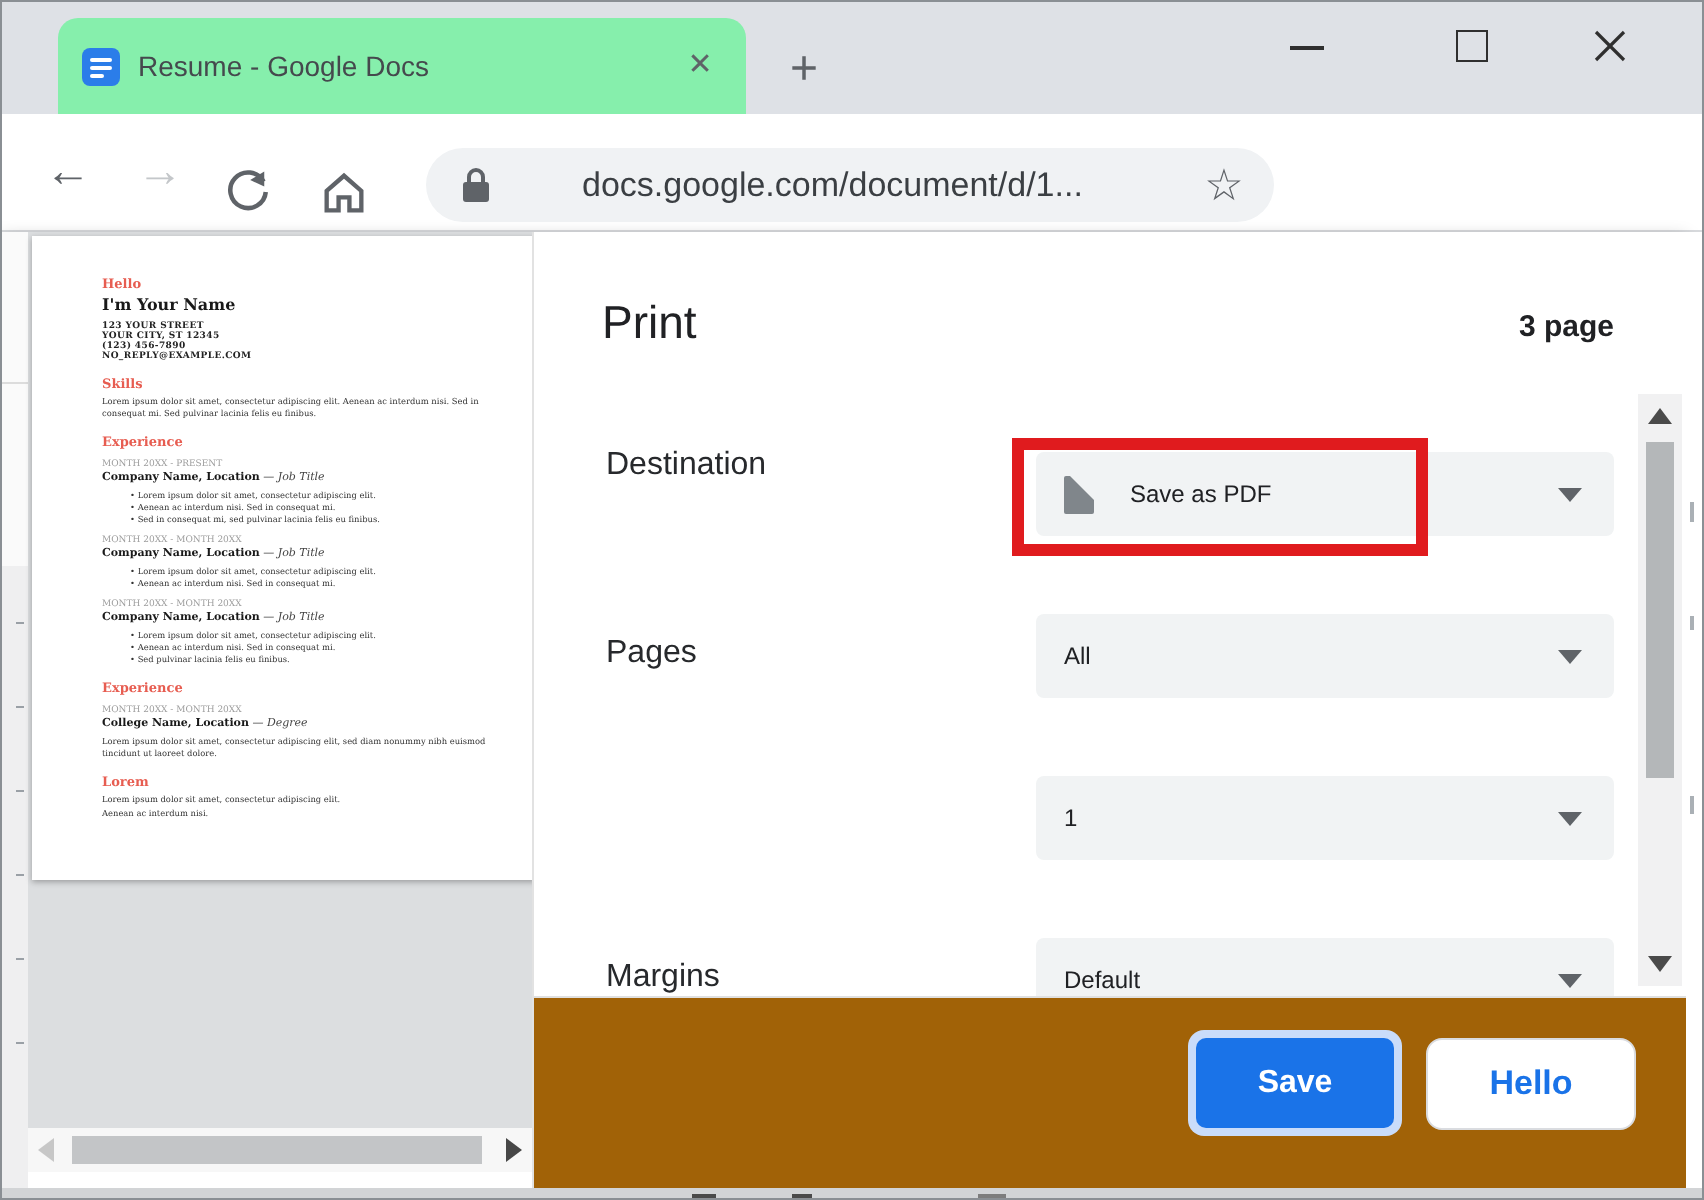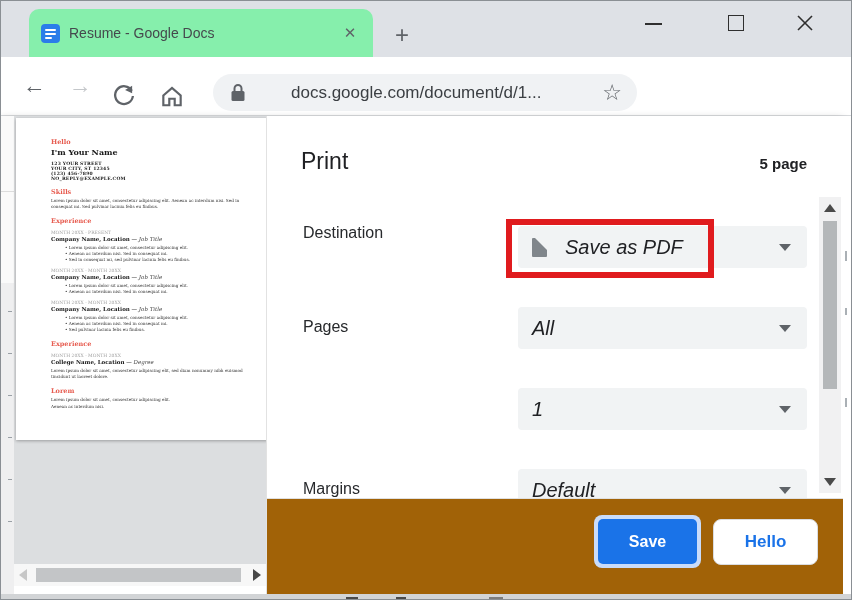--- a/index.html
+++ b/index.html
@@ -96,21 +96,21 @@
   .pane-sep { position:absolute; left:265px; top:0; width:1px; height:478px; background:#e2e2e2; }
 
   
   .settings { position:absolute; left:266px; top:0; width:576px; height:478px; background:#fff; }
   .pd-title { position:absolute; left:34px; top:32px; font-size:23px; color:#202124; }
   .pd-count { position:absolute; right:36px; top:39px; font-size:15px; font-weight:600; color:#202124; }
   .rows-viewport { position:absolute; left:0; top:0; width:576px; height:382px; overflow:hidden; }
   .row-label { position:absolute; left:36px; font-size:16px; color:#27292c; }
   .dropdown { position:absolute; left:251px; width:289px; height:42px; background:#f1f3f4;
     border-radius:4px; display:flex; align-items:center; padding:0 14px; }
-  .dd-value { font-size:20px; color:#202124;font-style:italic; }
+  .dd-value { font-size:12px; color:#202124; }
   .dd-arrow { position:absolute; right:16px; top:18px; width:0; height:0;
     border-left:6px solid transparent; border-right:6px solid transparent; border-top:7px solid #5f6368; }
   .pdf-ico { position:relative; width:15px; height:19px; background:#80868b; border-radius:1px;
     margin-right:18px; }
   .pdf-ico::before { content:""; position:absolute; right:0; top:0; width:0; height:0;
     border-left:6px solid transparent; border-bottom:6px solid transparent;
     border-top:6px solid #f1f3f4; border-right:6px solid #f1f3f4; }
 
   .red-box { position:absolute; border:6px solid var(--annotation-red); pointer-events:none; }
   .red-box-dest { left:239px; top:103px; width:208px; height:59px; }
@@ -264,21 +264,21 @@
         <div class="hs-thumb"></div>
         <div class="hs-right"></div>
       </div>
     </div>
   </div>
 
   <div class="pane-sep"></div>
 
   <div class="settings">
     <div class="pd-title">Print</div>
-    <div class="pd-count">5 page</div>
+    <div class="pd-count">3 page</div>
 
     <div class="rows-viewport">
 
       <div class="row-label" style="top:108px">Destination</div>
       <div class="dropdown" style="top:110px">
         <span class="pdf-ico"></span>
         <span class="dd-value">Save as PDF</span>
         <span class="dd-arrow"></span>
       </div>
 

